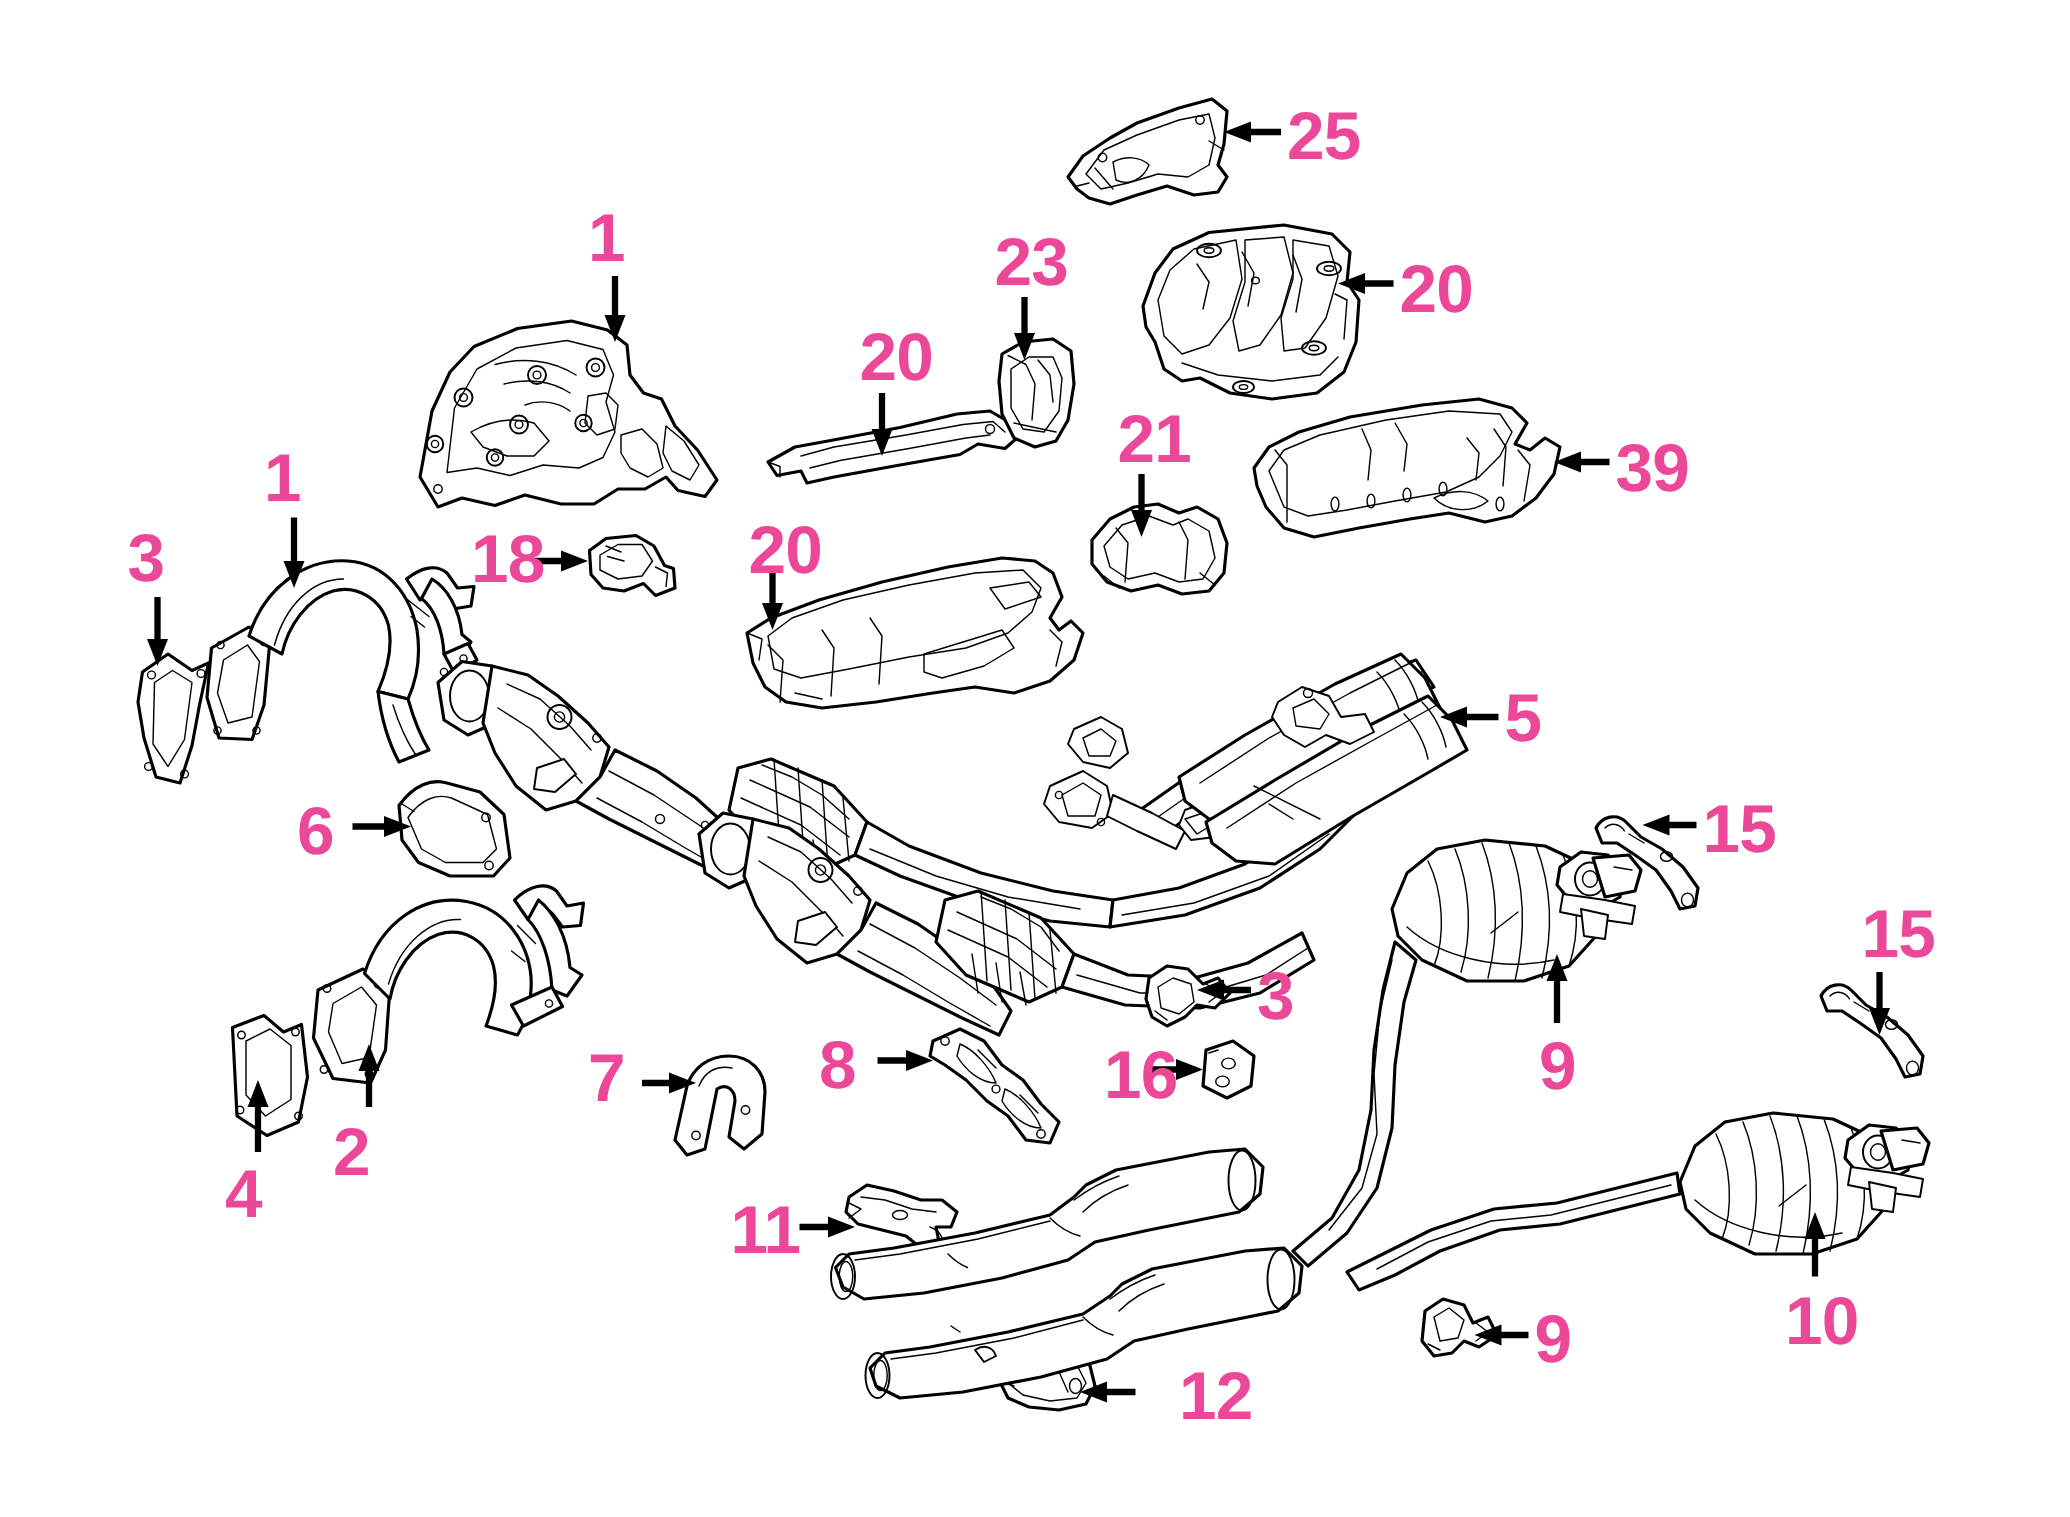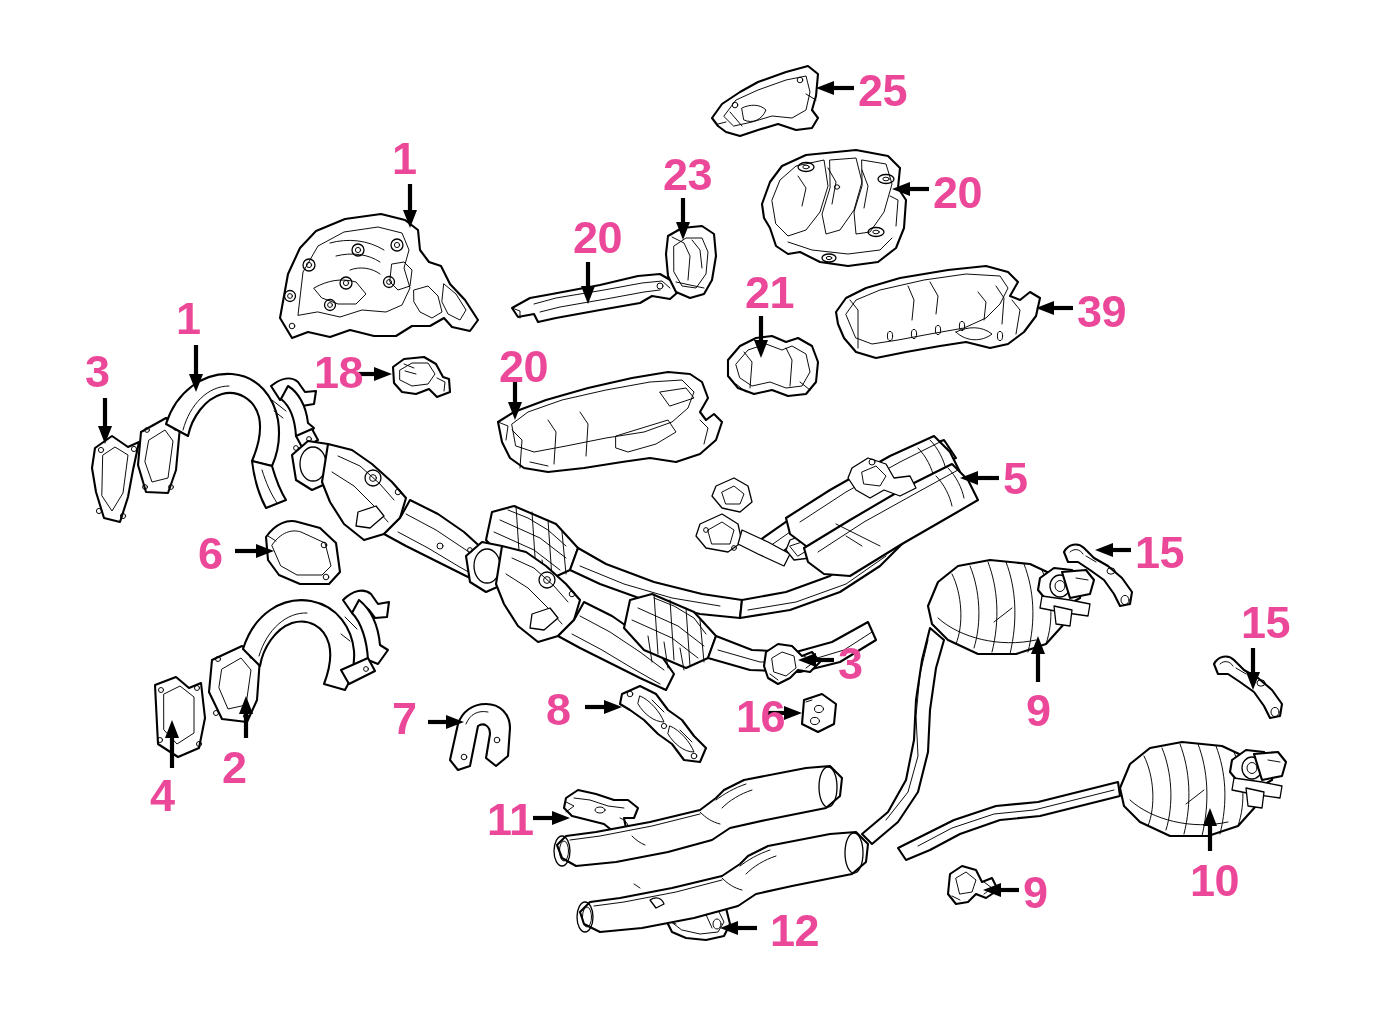--- a/index.html
+++ b/index.html
@@ -697,21 +697,21 @@
   <div class="callout" style="left:222px;  top:745px;">2</div>
   <div class="callout" style="left:85px;   top:349px;">3</div>
   <div class="callout" style="left:150px;  top:773px;">4</div>
   <div class="callout" style="left:1003px; top:456px;">5</div>
   <div class="callout" style="left:198px;  top:531px;">6</div>
   <div class="callout" style="left:392px;  top:696px;">7</div>
   <div class="callout" style="left:546px;  top:687px;">8</div>
   <div class="callout" style="left:1026px; top:688px;">9</div>
   <div class="callout" style="left:1190px; top:858px;">10</div>
   <div class="callout" style="left:487px;  top:797px;">11</div>
-  <div class="callout" style="left:770px;  top:908px;text-align:right;">12</div>
+  <div class="callout" style="left:786px;  top:908px;text-align:right;">12</div>
   <div class="callout" style="left:838px;  top:641px;">3</div>
   <div class="callout" style="left:1023px; top:870px;">9</div>
   <div class="callout" style="left:1135px; top:530px;">15</div>
   <div class="callout" style="left:1241px; top:600px;">15</div>
   <div class="callout" style="left:724px;  top:694px;margin-left:12px;">16</div>
   <div class="callout" style="left:392px;  top:136px;">1</div>
   <div class="callout" style="left:314px;  top:350px;">18</div>
   <div class="callout" style="left:573px;  top:215px;">20</div>
   <div class="callout" style="left:499px;  top:331px;margin-top:13px;">20</div>
   <div class="callout" style="left:745px;  top:270px;">21</div>

